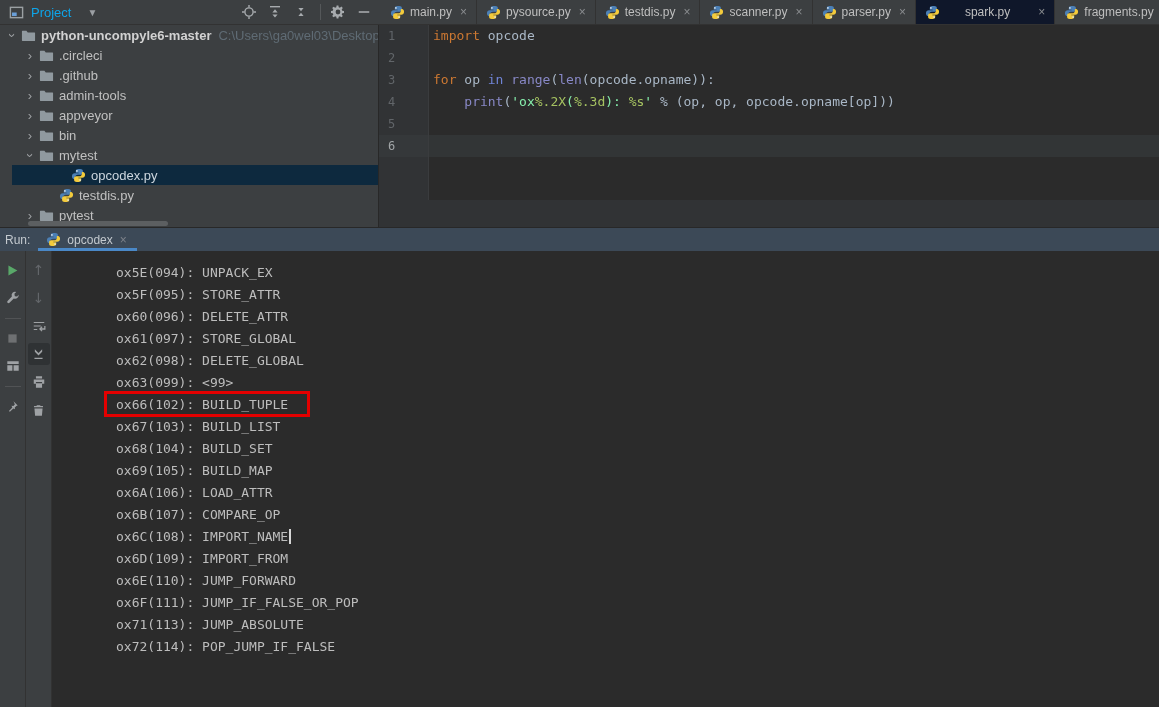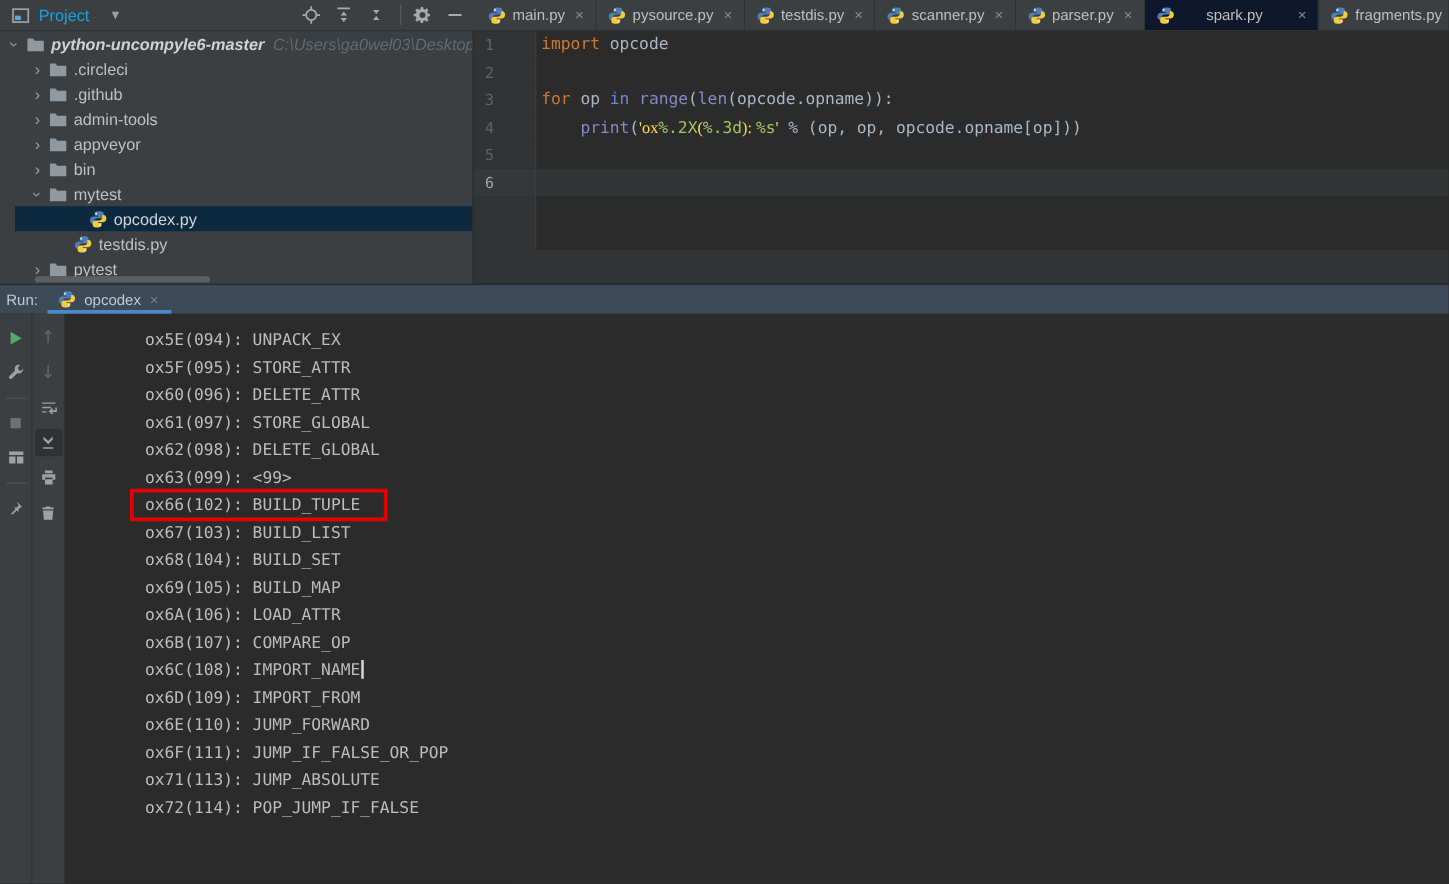--- a/index.html
+++ b/index.html
@@ -42,21 +42,21 @@
 
   .editor{flex:1;display:flex;flex-direction:column;background:var(--editor);font-family:"DejaVu Sans Mono",monospace;font-size:13px;overflow:hidden;}
   .erow{height:22px;display:flex;flex:none;}
   .eln{width:50px;flex:none;background:var(--gutter);border-right:1px solid #3a3c3e;color:var(--gutter-num);padding-left:9px;line-height:22px;font-size:12px;}
   .ecode{flex:1;white-space:pre;line-height:22px;padding-left:4px;color:#a9b7c6;}
   .erow.cur .eln{background:#35383a;color:#a2a6a8;}
   .erow.cur .ecode{background:#323536;}
   .efill{height:43px;display:flex;flex:none;}
   .efill .eln{height:100%;}
   .eband{height:27px;background:var(--gutter);flex:none;}
-  .kw{color:#cc7832;} .in{color:#7084d6;} .bi{color:#8888c6;} .st{color:#fde047;font-family:Liberation Serif, serif;} .fm{color:#a5c261;} .pl{color:#a9b7c6;}
+  .kw{color:#cc7832;} .in{color:#7084d6;} .bi{color:#8888c6;} .st{color:#86efac;} .fm{color:#a5c261;} .pl{color:#a9b7c6;}
 
   
   .run-panel{flex:1;display:flex;flex-direction:column;border-top:1px solid #282828;}
   .run-header{height:23px;flex:none;background:var(--runhdr);display:flex;align-items:center;font-size:12px;color:#c3c9ce;}
   .run-label{margin:0 8px 0 5px;}
   .run-tab{height:100%;display:flex;align-items:center;padding:0 10px 0 8px;position:relative;}
   .run-tab .py{margin-right:6px;display:flex;}
   .run-tab .x{margin-left:7px;color:#7d828a;}
   .run-tab .underline{position:absolute;left:0;right:0;bottom:0;height:3px;background:var(--accent);}
   .run-body{flex:1;display:flex;overflow:hidden;}
@@ -211,21 +211,21 @@
               <path fill="#f3cb3c" d="M8.1 15c1.7 0 2.8-.8 2.8-2.1V11H7.8v-.6h4.3c1.6 0 2.9-1.2 2.9-3.2 0-1.5-.7-2.6-1.9-3h-1.5v1.9c0 1.6-1.3 2.8-2.9 2.8H5.5c-1.3 0-2.2 1-2.2 2.3v1.7C3.3 14.2 4.4 15 6.1 15h2z"></path>
               <circle cx="9.7" cy="12.9" r=".9" fill="#dce6ee"></circle>
             </svg>
           </span>
         </div>
       </div>
   </div>
 
   <div class="mid">
     <div class="project-panel" id="tree">
-        <div class="trow" style="padding-left: 4px; font-style: italic;">
+        <div class="trow" style="padding-left: 4px;">
           <span class="chev exp">›</span>
           <span class="ticon">
             <svg width="15" height="15" viewBox="0 0 16 16">
               <path fill="#90999f" d="M1.5 3h4.3l1.4 1.8h7.3c.3 0 .5.2.5.5v8c0 .4-.2.6-.5.6h-13c-.3 0-.5-.2-.5-.5V3.5c0-.3.2-.5.5-.5z"></path>
             </svg>
           </span>
           <span class="tlabel bold">python-uncompyle6-master</span>
           <span class="tpath">C:\Users\ga0wel03\Desktop</span>
         </div>
         <div class="trow" style="padding-left: 22px;">

